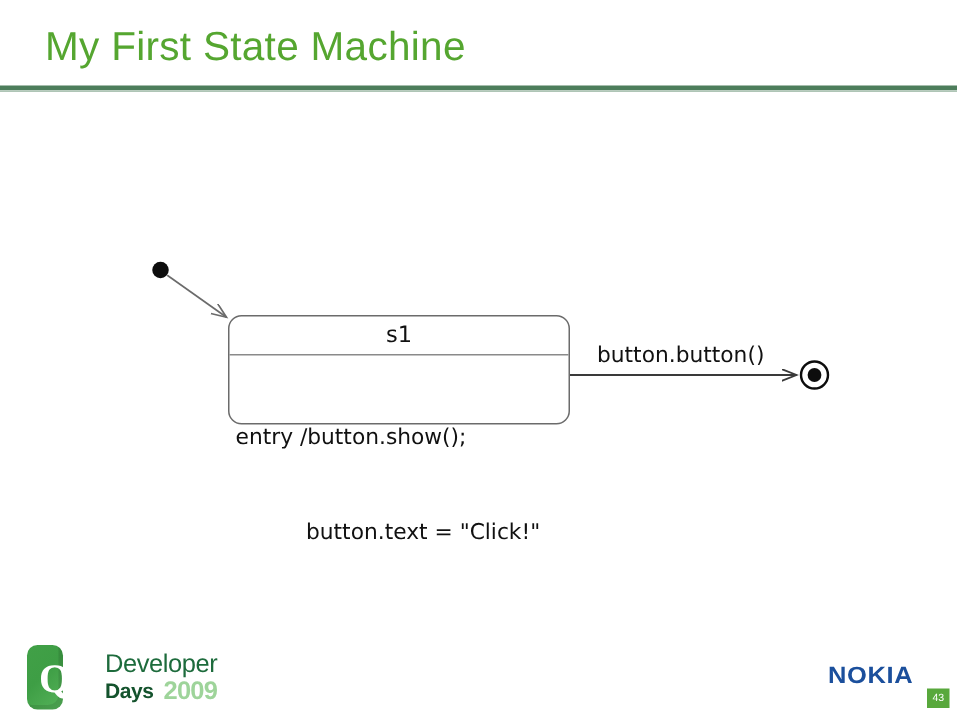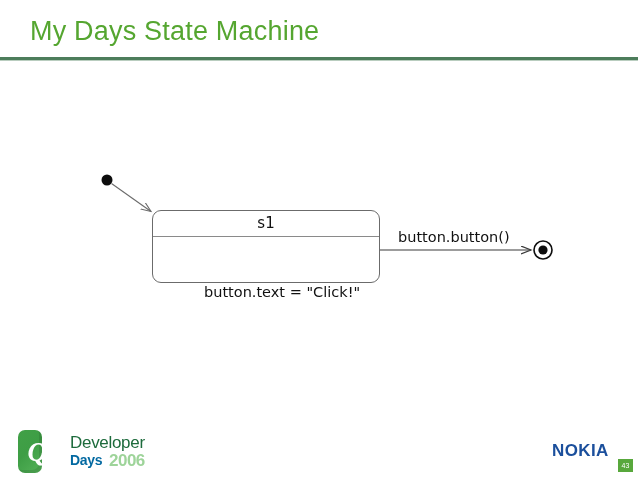--- a/index.html
+++ b/index.html
@@ -105,21 +105,20 @@
   }
   .qt-mark {
     position: absolute;
     left: 0;
     top: 1px;
     width: 24px;
     height: 43px;
     border-radius: 7px;
     background: linear-gradient(135deg, #41a047 0%, #3e9e45 45%, #56b35a 100%);
     box-shadow: inset -3px -3px 0 0 rgba(0,0,0,0.10);
-    font-style: italic;
   }
   .qt-mark .qt-text {
     position: absolute;
     left: 0;
     top: 0;
     width: 44px;
     height: 43px;
     line-height: 45px;
     text-align: center;
     color: #ffffff;
@@ -137,21 +136,21 @@
     color: #1d6b3c;
     font-family: "Liberation Sans", "DejaVu Sans", sans-serif;
     letter-spacing: -0.3px;
   }
   .dd-days {
     position: absolute;
     left: 52px;
     top: 23px;
     font-size: 14px;
     font-weight: 700;
-    color: #0369a1;
+    color: #14532d;
     font-family: "Liberation Sans", "DejaVu Sans", sans-serif;
     letter-spacing: -0.3px;
   }
   .dd-year {
     position: absolute;
     left: 91px;
     top: 22px;
     font-size: 17px;
     font-weight: 700;
     color: #9ed49a;
@@ -183,21 +182,21 @@
     line-height: 13px;
     text-align: center;
     font-family: "Liberation Sans", "DejaVu Sans", sans-serif;
   }
 </style>
 </head>
 <body>
 
 <div id="slide">
 
-  <div id="slide-title">My Days State Machine</div>
+  <div id="slide-title">My First State Machine</div>
   <div id="title-rule"></div>
 
   <div id="diagram-canvas">
     <svg width="638" height="360" viewBox="0 0 638 360" xmlns="http://www.w3.org/2000/svg">
       <defs>
         <marker id="arrowOpen" markerWidth="12" markerHeight="12" refX="10" refY="4" orient="auto" markerUnits="userSpaceOnUse">
           <path d="M0,0 L10,4 L0,8" fill="none" stroke="#6b6b6b" stroke-width="1.1"></path>
         </marker>
         <marker id="arrowOpenDark" markerWidth="12" markerHeight="12" refX="10" refY="4" orient="auto" markerUnits="userSpaceOnUse">
           <path d="M0,0 L10,4 L0,8" fill="none" stroke="#3a3a3a" stroke-width="1.2"></path>
@@ -211,32 +210,33 @@
       <path d="M380,190 L531,190" fill="none" stroke="#3a3a3a" stroke-width="1.2" marker-end="url(#arrowOpenDark)"></path>
 
       <circle cx="543" cy="190" r="9" fill="#ffffff" stroke="#0d0d0d" stroke-width="1.6"></circle>
       <circle cx="543" cy="190" r="4.6" fill="#0d0d0d"></circle>
     </svg>
   </div>
 
   <div class="state-box">
     <div class="state-name">s1</div>
     <div class="state-body">
+      <div class="line1">entry /button.show();</div>
       <div class="line2">button.text = "Click!"</div>
     </div>
   </div>
 
   <div class="transition-label">button.button()</div>
 
   <div id="qt-logo">
     <div class="qt-mark">
       <div class="qt-text">Qt</div>
     </div>
     <div class="dd-developer">Developer</div>
     <div class="dd-days">Days</div>
-    <div class="dd-year">2006</div>
+    <div class="dd-year">2009</div>
   </div>
 
   <div id="nokia-logo">NOKIA</div>
 
   <div id="page-badge">43</div>
 
 </div>
 
 </body></html>

